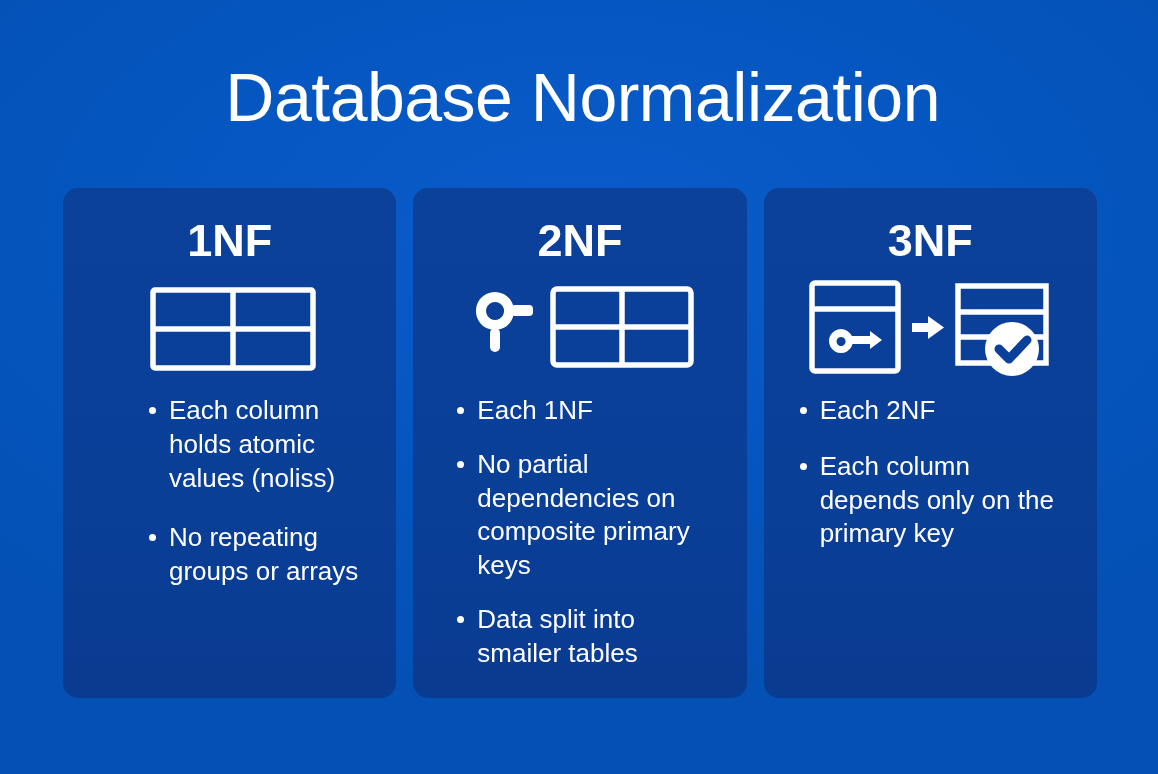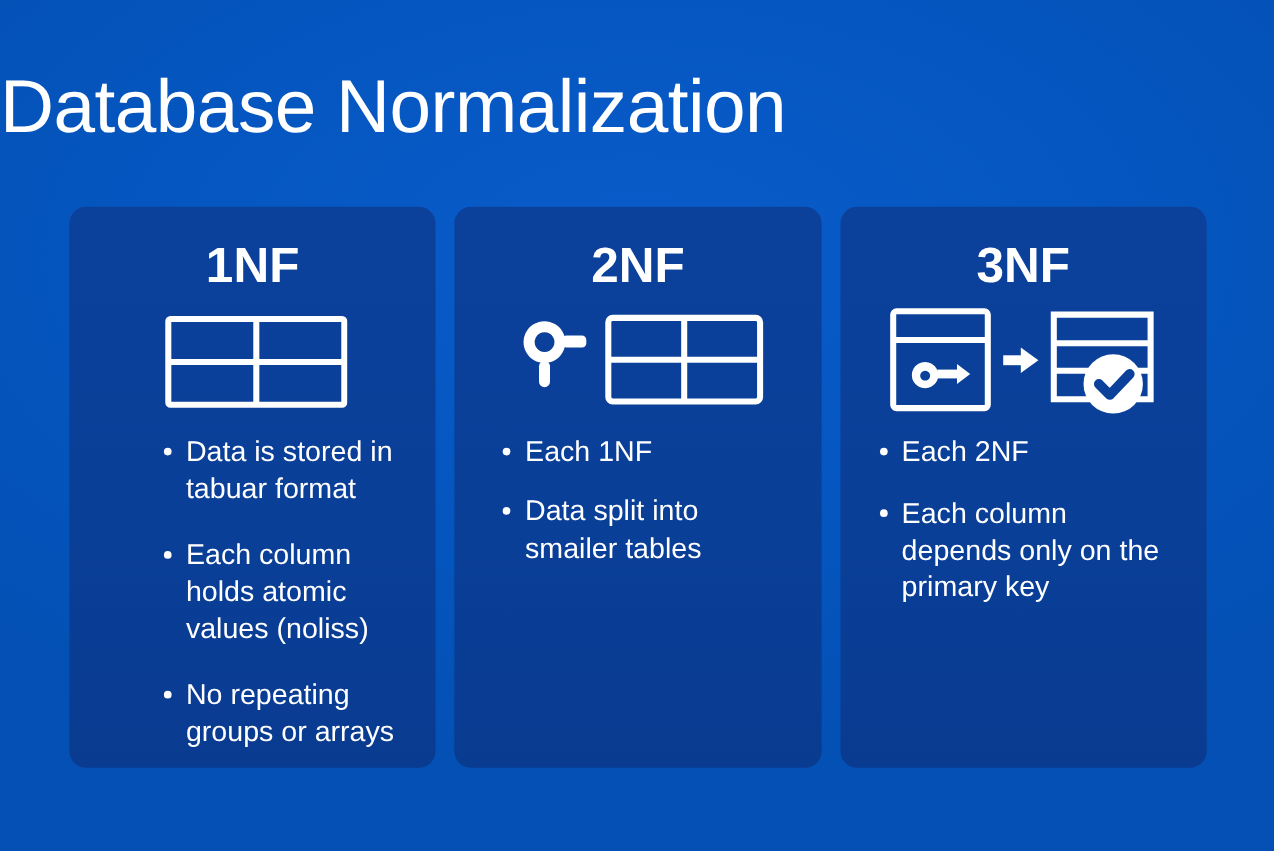--- a/index.html
+++ b/index.html
@@ -19,21 +19,21 @@
     height: 774px;
     background:
       radial-gradient(ellipse 900px 500px at 50% 30%, #0a5ccb 0%, #0455be 55%, #0450b4 100%);
     overflow: hidden;
   }
   .poster-title {
     position: absolute;
     top: 60px;
     left: 0;
     width: 940px;
-    text-align: left;
+    text-align: right;
     color: #ffffff;
     font-size: 68px;
     font-weight: 300;
     letter-spacing: -0.5px;
     line-height: 1.1;
     font-family: "Liberation Sans", sans-serif;
   }
   .cards {
     position: absolute;
     top: 188px;
@@ -118,21 +118,20 @@
 
       <div class="card-icon">
         <svg width="166" height="84" viewBox="0 0 166 84" fill="none" xmlns="http://www.w3.org/2000/svg">
           <rect x="3" y="3" width="160" height="78" rx="2" stroke="#ffffff" stroke-width="5.5"></rect>
           <line x1="3" y1="42" x2="163" y2="42" stroke="#ffffff" stroke-width="5.5"></line>
           <line x1="83" y1="3" x2="83" y2="81" stroke="#ffffff" stroke-width="5.5"></line>
         </svg>
       </div>
 
       <ul class="bullets">
-        <li>Data is stored in tabuar format</li>
         <li>Each column holds atomic values (noliss)</li>
         <li>No repeating groups or arrays</li>
       </ul>
     </div>
 
     <div class="card card-2">
       <div class="card-title">2NF</div>
 
       <div class="card-icon">
         <svg width="230" height="90" viewBox="0 0 230 90" fill="none" xmlns="http://www.w3.org/2000/svg">
@@ -146,20 +145,21 @@
           <g>
             <rect x="88" y="5" width="138" height="76" rx="4" stroke="#ffffff" stroke-width="5.5"></rect>
             <line x1="88" y1="43" x2="226" y2="43" stroke="#ffffff" stroke-width="5.5"></line>
             <line x1="157" y1="5" x2="157" y2="81" stroke="#ffffff" stroke-width="5.5"></line>
           </g>
         </svg>
       </div>
 
       <ul class="bullets">
         <li>Each 1NF</li>
+        <li>No partial dependencies on composite primary keys</li>
         <li>Data split into smailer tables</li>
       </ul>
     </div>
 
     <div class="card card-3">
       <div class="card-title">3NF</div>
 
       <div class="card-icon">
         <svg width="244" height="104" viewBox="0 0 244 104" fill="none" xmlns="http://www.w3.org/2000/svg">
 

